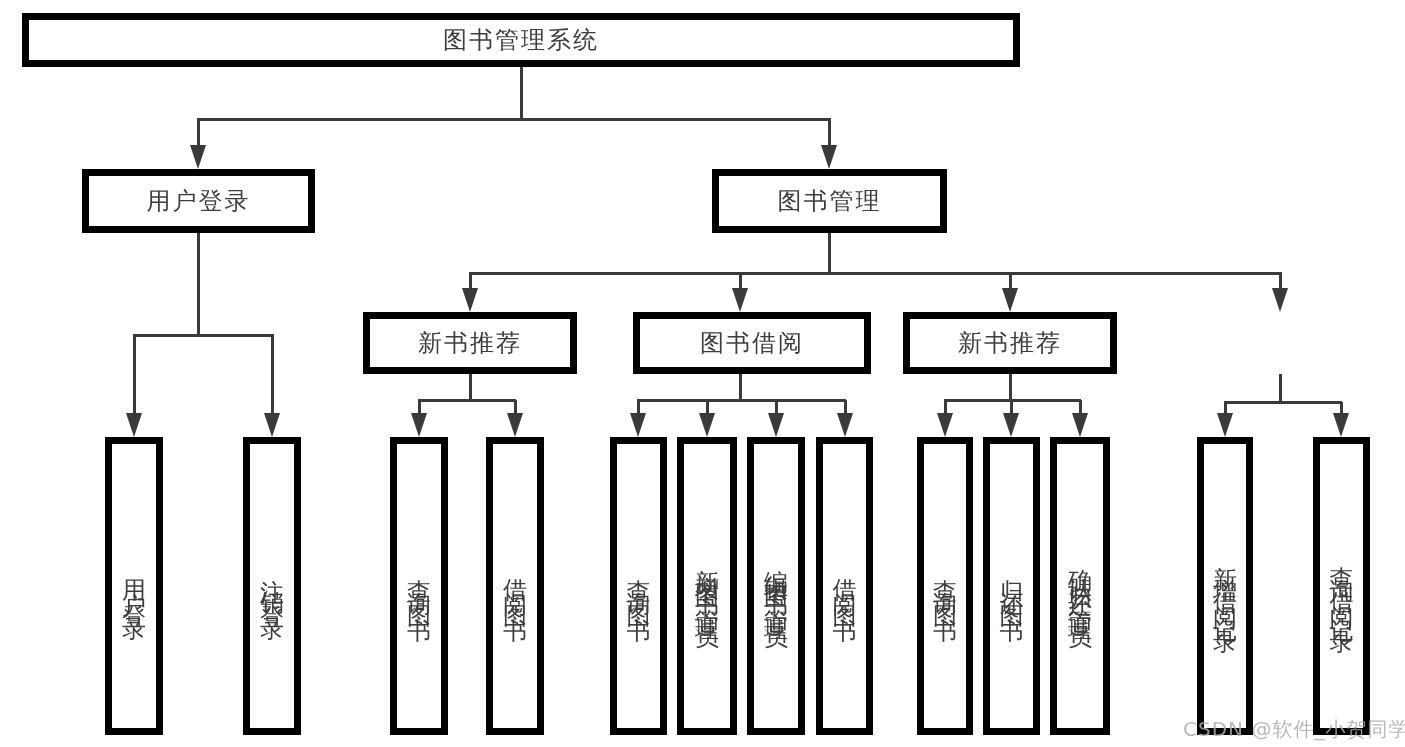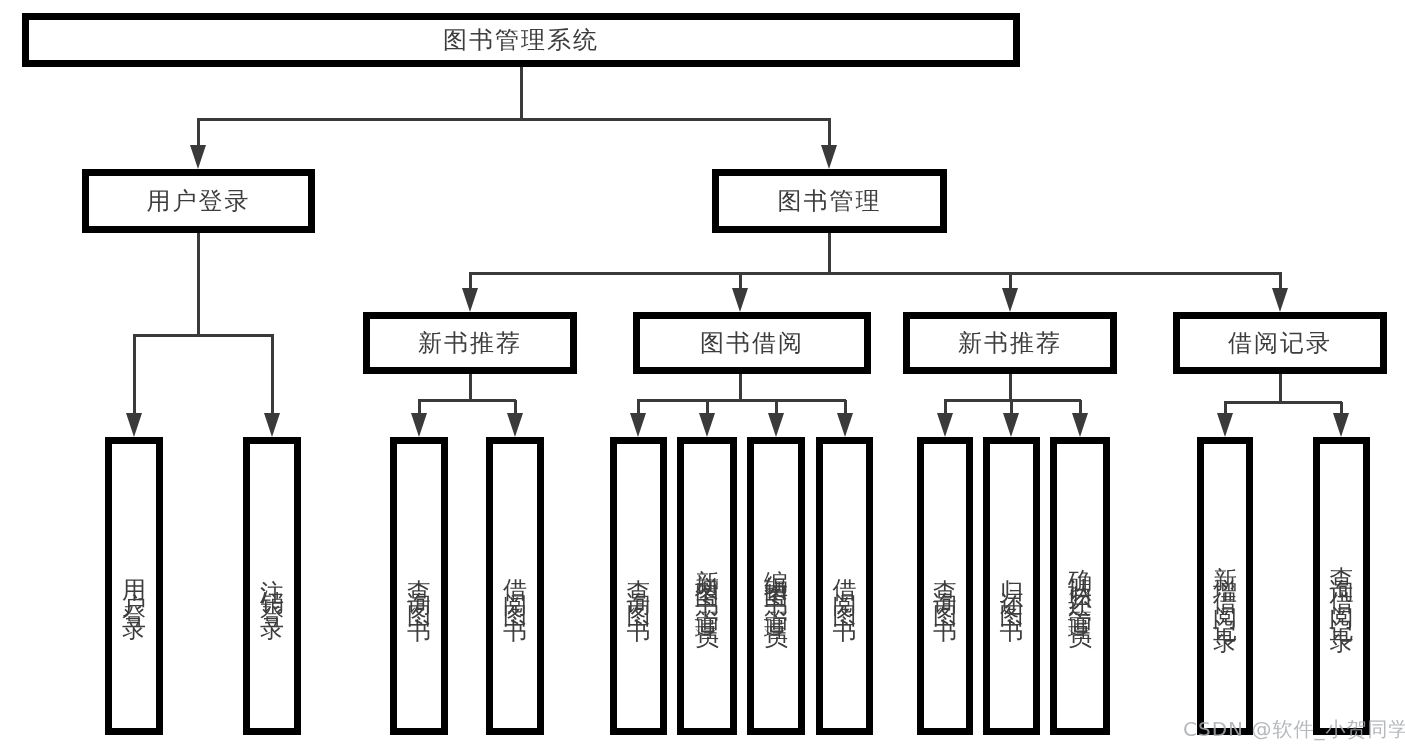--- a/index.html
+++ b/index.html
@@ -104,21 +104,20 @@
   </svg>
 
   <div class="node" style="left:22px; top:13px; width:998px; height:54px;">图书管理系统</div>
 
   <div class="node" style="left:82px; top:169px; width:233px; height:64px;">用户登录</div>
   <div class="node" style="left:712px; top:169px; width:235px; height:64px;">图书管理</div>
 
   <div class="node" style="left:363px; top:312px; width:214px; height:62px;">新书推荐</div>
   <div class="node" style="left:633px; top:312px; width:238px; height:62px;">图书借阅</div>
   <div class="node" style="left:903px; top:312px; width:214px; height:62px;">新书推荐</div>
-  <div class="node" style="left:1173px; top:312px; width:214px; height:62px;">借阅记录</div>
 
   <div class="node vnode" style="left:105px; top:437px; width:58px; height:298px;">用户登录</div>
   <div class="node vnode" style="left:243px; top:437px; width:58px; height:298px;">注销登录</div>
 
   <div class="node vnode" style="left:390px; top:437px; width:58px; height:298px;">查询图书</div>
   <div class="node vnode" style="left:486px; top:437px; width:58px; height:298px;">借阅图书</div>
 
   <div class="node vnode" style="left:610px; top:437px; width:57px; height:298px;">查询图书</div>
   <div class="node vnode v-long" style="left:677px; top:437px; width:60px; height:298px;">新增图书（管理员）</div>
   <div class="node vnode v-long" style="left:747px; top:437px; width:58px; height:298px;">编辑图书（管理员）</div>

